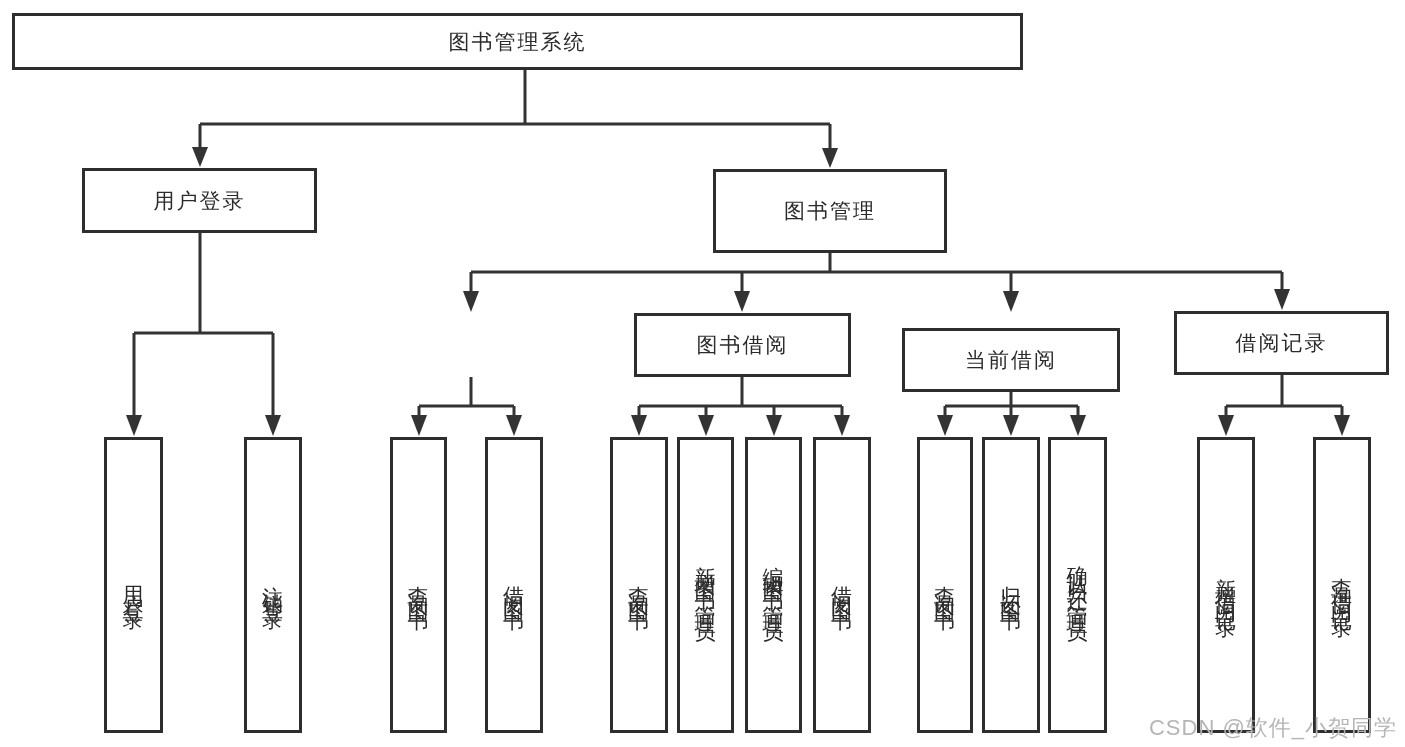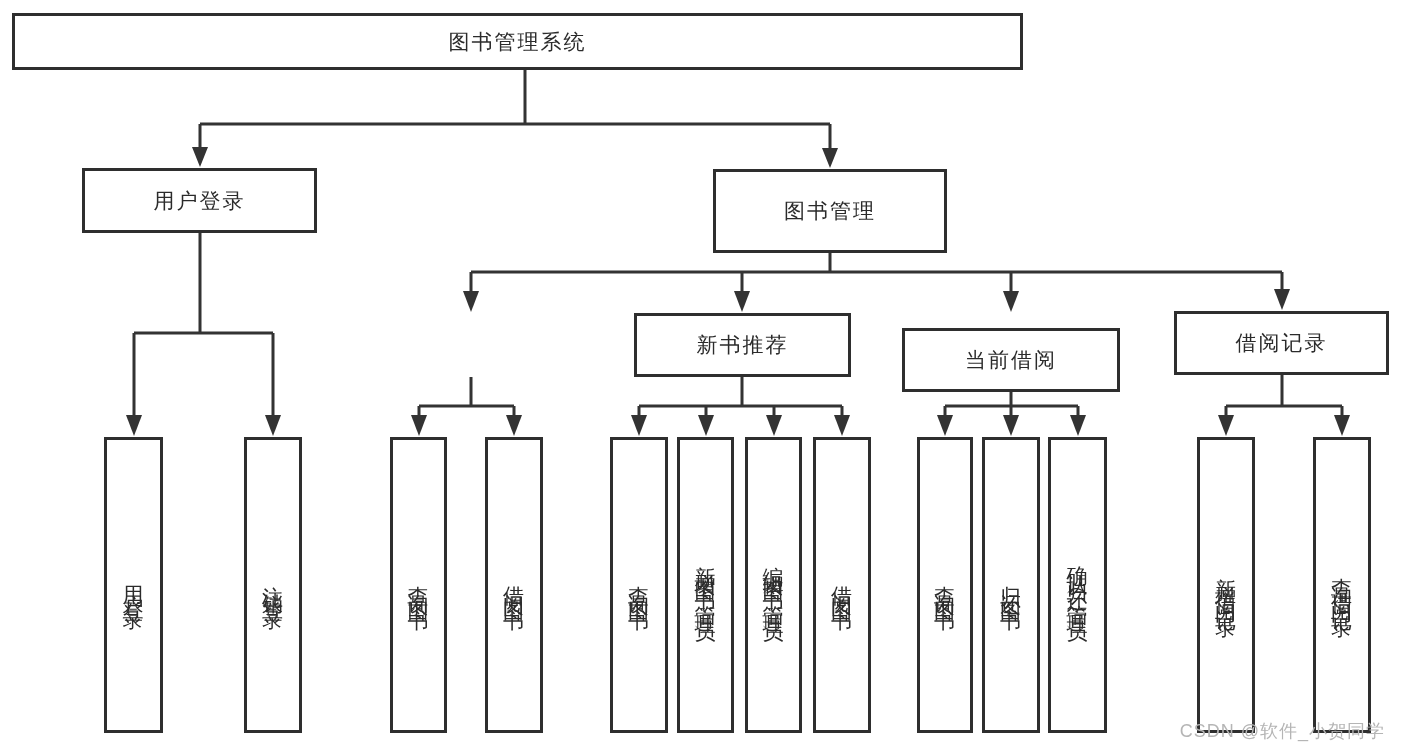--- a/index.html
+++ b/index.html
@@ -25,23 +25,23 @@
   .h span{letter-spacing:2px;white-space:nowrap;}
   .v span{
     writing-mode:vertical-rl;
     text-orientation:mixed;
     letter-spacing:8px;
     line-height:1;
     white-space:nowrap;
   }
   #watermark{
     position:absolute;
-    right:20px;bottom:4px;
+    right:8px;bottom:4px;
     color:#b5b5b5;
-    font-size:18px;
+    font-size:22px;
     letter-spacing:1px;
     z-index:5;
     white-space:nowrap;
   }
 </style>
 </head>
 <body>
 
 <div id="stage">
 
@@ -93,21 +93,21 @@
   </div>
 
   <div class="box h" style="left:82px;top:168px;width:235px;height:65px">
     <span>用户登录</span>
   </div>
   <div class="box h" style="left:713px;top:169px;width:234px;height:84px">
     <span>图书管理</span>
   </div>
 
   <div class="box h" style="left:634px;top:313px;width:217px;height:64px">
-    <span>新书推荐</span>
+    <span>图书借阅</span>
   </div>
   <div class="box h" style="left:902px;top:328px;width:218px;height:64px">
     <span>当前借阅</span>
   </div>
   <div class="box h" style="left:1174px;top:311px;width:215px;height:64px">
     <span>借阅记录</span>
   </div>
 
   <div class="box v" style="left:104px;top:437px;width:59px;height:296px">
     <span>用户登录</span>

